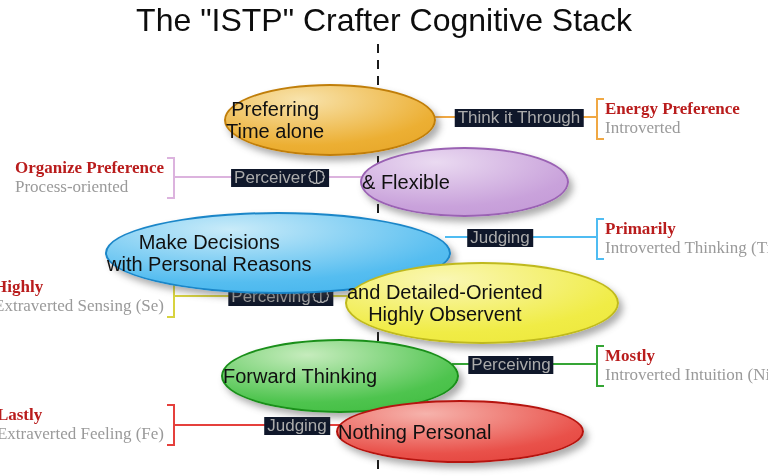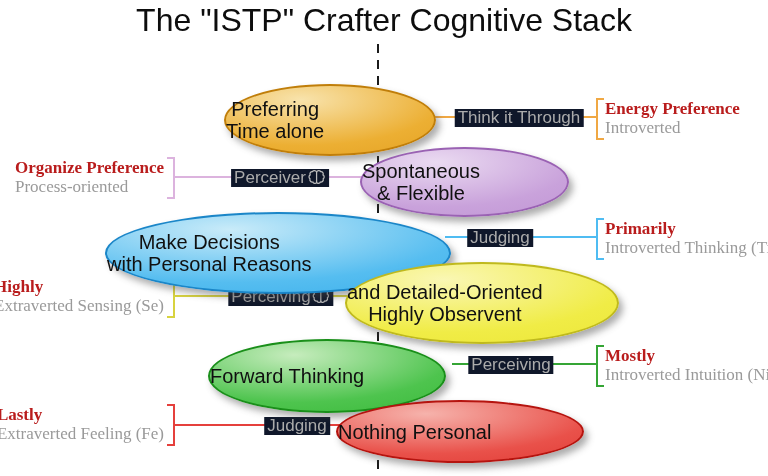--- a/index.html
+++ b/index.html
@@ -62,21 +62,20 @@
       <svg class="brain" width="19" height="17" viewBox="0 0 20 18">
         <g fill="none" stroke="#bdbdbd" stroke-width="1.3" stroke-linecap="round">
           <path d="M10 3.2 C9.2 1.4 6.6 1.2 5.6 2.8 C3.6 2.6 2.4 4.6 3.2 6.2 C1.6 7 1.6 9.4 3 10.4 C2.4 12.4 4 14.2 6 13.8 C6.6 15.6 9.2 15.8 10 14.2"></path>
           <path d="M10 3.2 C10.8 1.4 13.4 1.2 14.4 2.8 C16.4 2.6 17.6 4.6 16.8 6.2 C18.4 7 18.4 9.4 17 10.4 C17.6 12.4 16 14.2 14 13.8 C13.4 15.6 10.8 15.8 10 14.2"></path>
           <path d="M10 3.2 L10 14.2"></path>
         </g>
       </svg>
     </div>
     <div class="ell" style="left:360px;top:147px;width:205px;height:66px;z-index:3">
       <div class="etext">
-        <div>Spontaneous</div>
         <div>&amp; Flexible</div>
       </div>
     </div>
     <div class="bracket br-open-right" style="left:167px;top:157px"></div>
     <div class="slabel left" style="right:604px;top:158px">
       <div class="lt">Organize Preference</div>
       <div class="ls">Process-oriented</div>
     </div>
   </div>
 
@@ -121,21 +120,21 @@
       <div class="lt">Highly</div>
       <div class="ls">Extraverted Sensing (Se)</div>
     </div>
   </div>
 
   <div class="row" style="--light: #C6ECBD; --main: #4EC44E; --edge: #2FB32F; --border: #1A8F1A; --line: #35A535;">
     <div class="line" style="left:452px;top:363px;width:144px"></div>
     <div class="conn" style="left:511px;top:365px">
       <span>Perceiving</span>
     </div>
-    <div class="ell" style="left:208px;top:339px;width:234px;height:70px;z-index:6">
+    <div class="ell" style="left:221px;top:339px;width:234px;height:70px;z-index:6">
       <div class="etext">
         <div>Forward Thinking</div>
         <div></div>
       </div>
     </div>
     <div class="bracket br-open-left" style="left:596px;top:345px"></div>
     <div class="slabel right" style="left:605px;top:346px">
       <div class="lt">Mostly</div>
       <div class="ls">Introverted Intuition (Ni)</div>
     </div>

